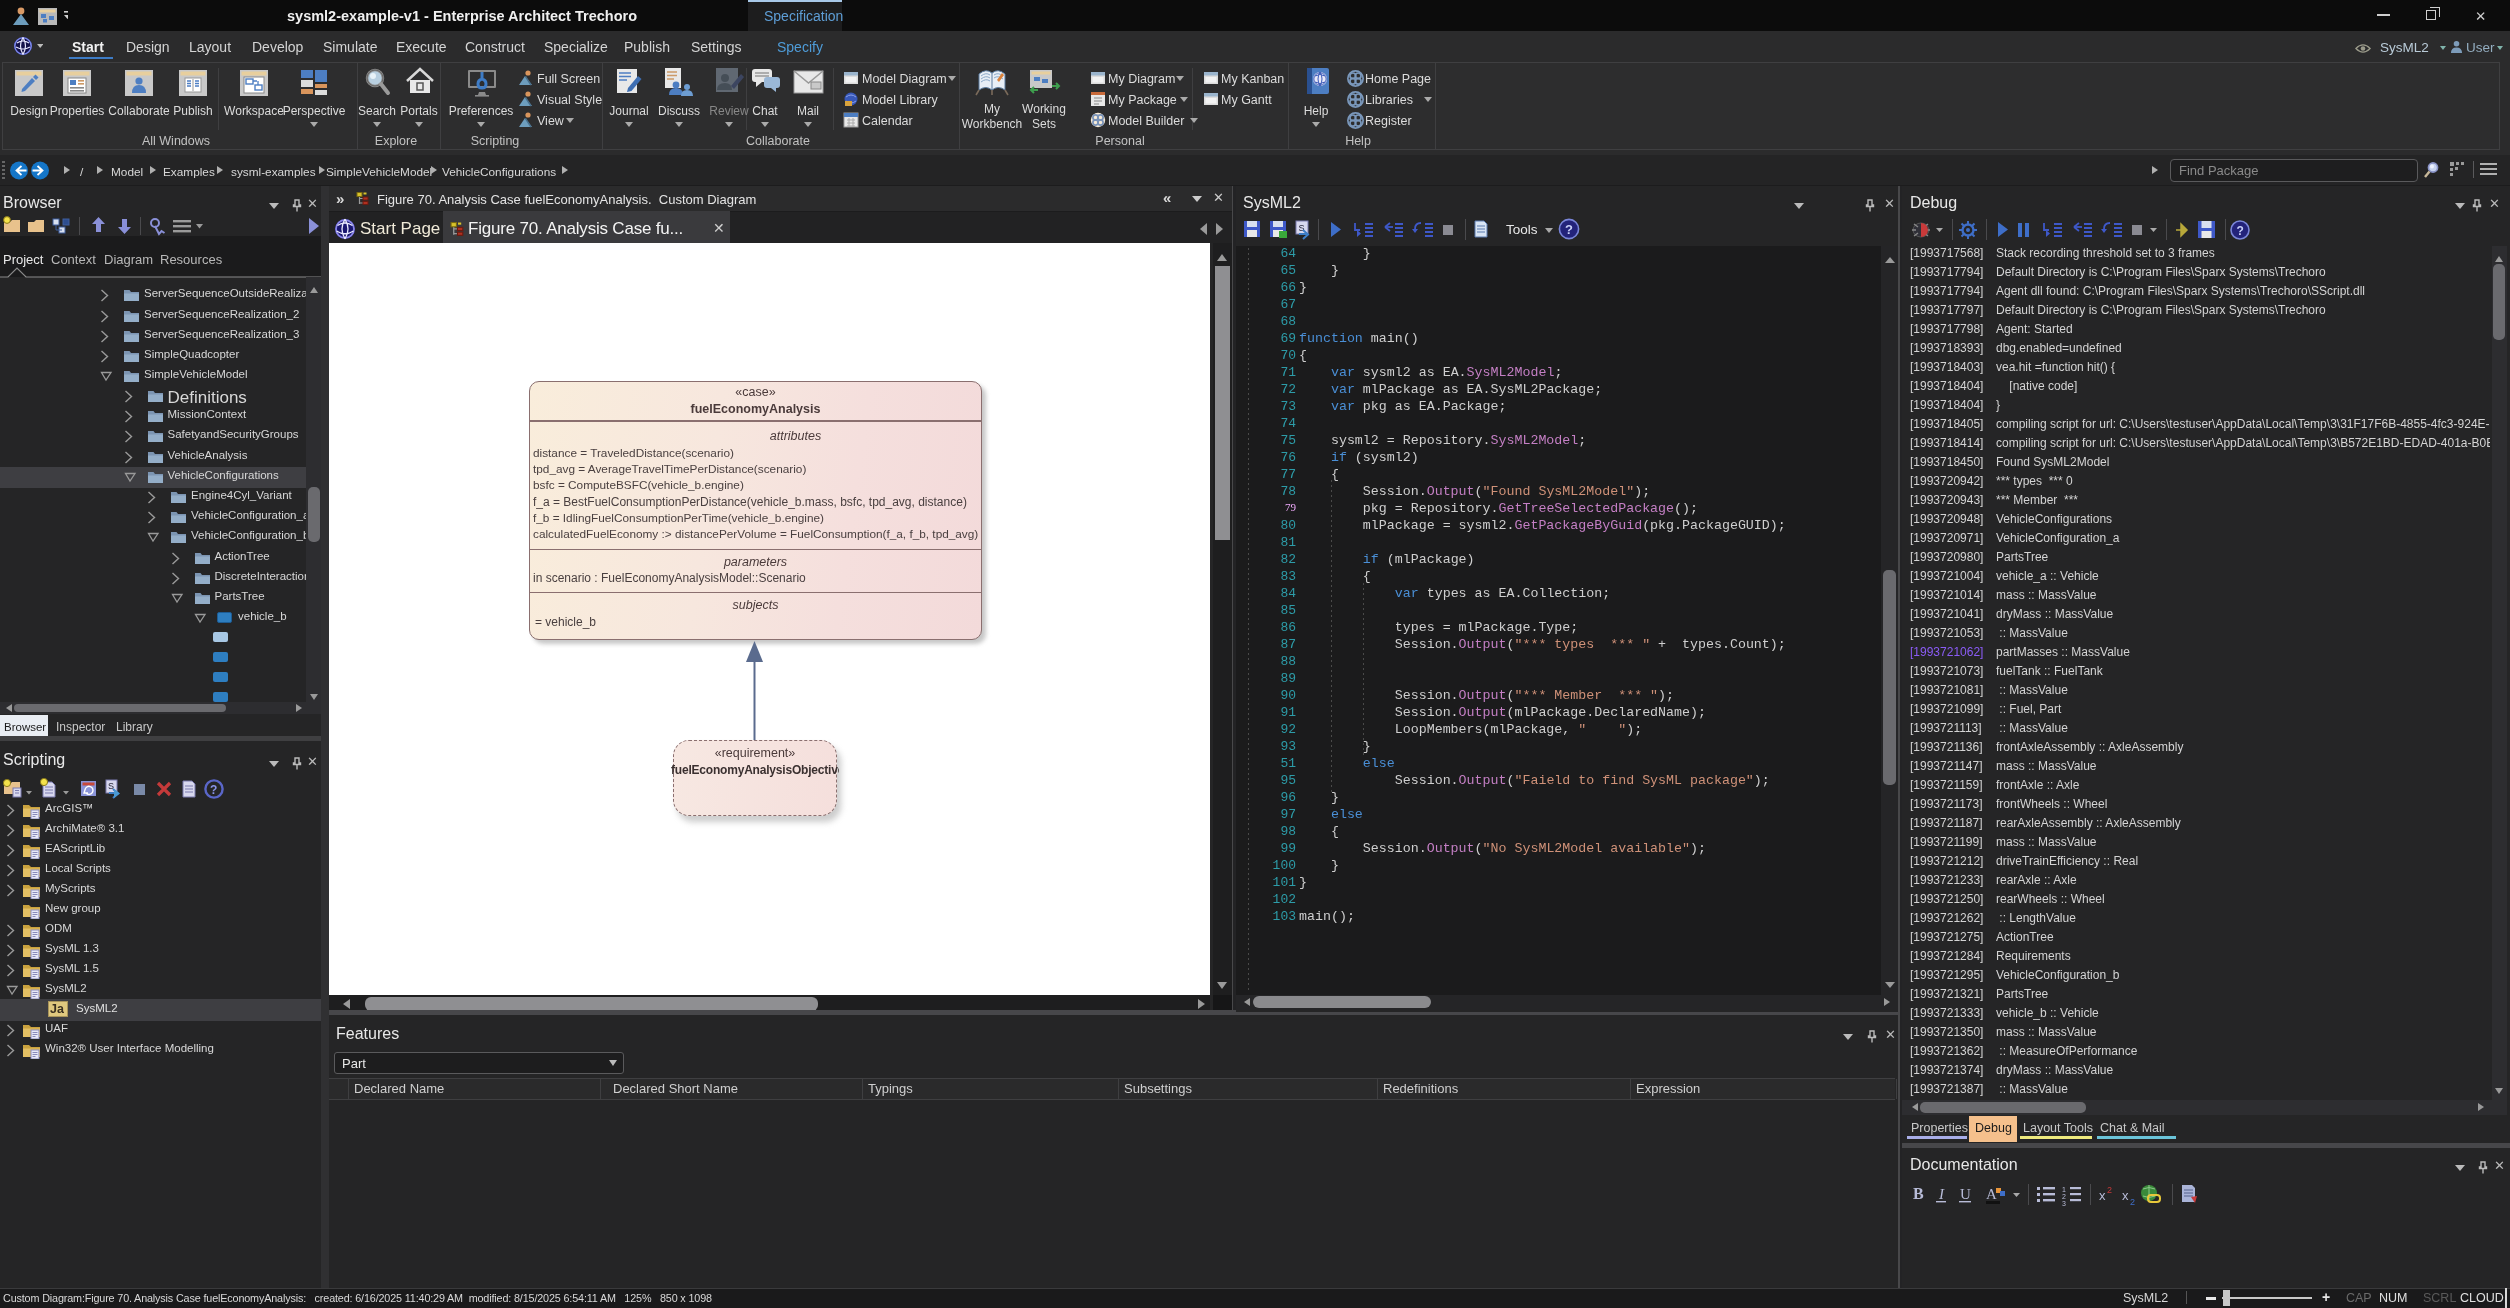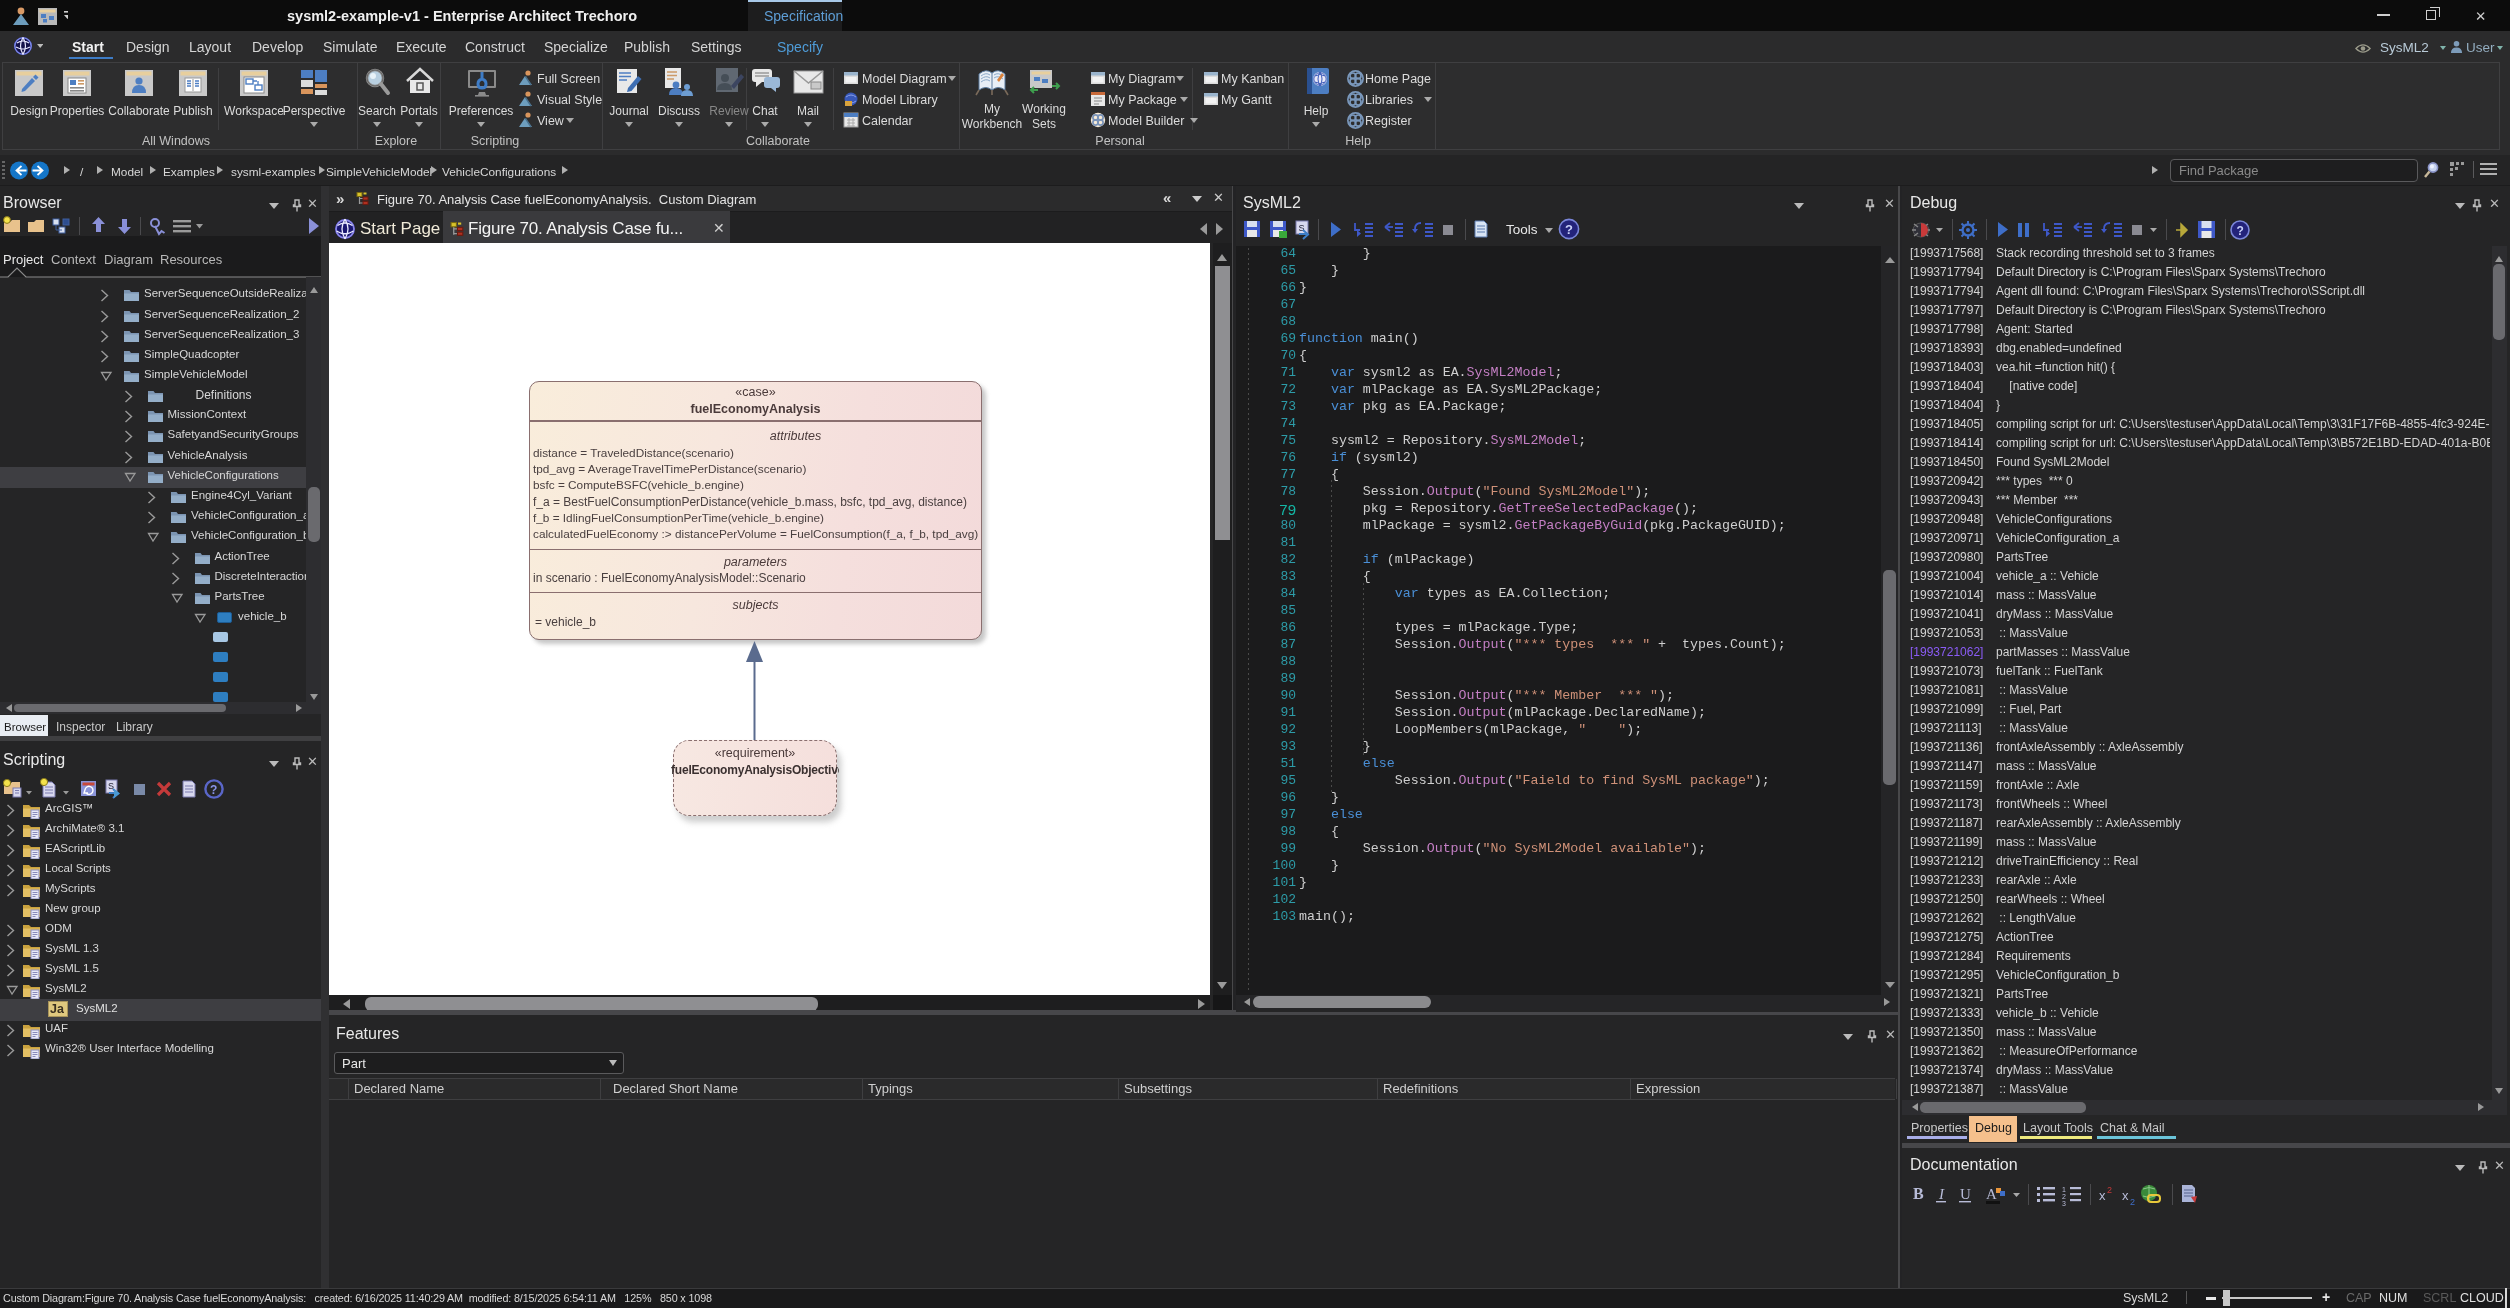--- a/index.html
+++ b/index.html
@@ -448,21 +448,21 @@
       <rect x="1" y="5.5" width="15" height="7.5" fill="#94aec8"></rect>
     </svg>
     <div class="abs txt" style="left:144.0px;top:84px;font-size:11.5px;color:#d8d8d8;">SimpleVehicleModel</div>
     <svg class="abs" style="left:123.5px;top:106px" width="9" height="13" viewBox="0 0 9 13">
       <path d="M1.5 1 L7.5 6.5 L1.5 12" fill="none" stroke="#9a9a9a" stroke-width="1.4"></path>
     </svg>
     <svg class="abs" style="left:146.5px;top:105px" width="17" height="14" viewBox="0 0 17 14">
       <path d="M1 2 h5.5 l1.5 2 H16 v9 H1 Z" fill="#7c95b2"></path>
       <rect x="1" y="5.5" width="15" height="7.5" fill="#94aec8"></rect>
     </svg>
-    <div class="abs txt" style="left:167.5px;top:104px;font-size:12px;color:#d8d8d8;margin-left:28px;">Definitions</div>
+    <div class="abs txt" style="left:167.5px;top:104px;font-size:17px;color:#d8d8d8;">Definitions</div>
     <svg class="abs" style="left:123.5px;top:126px" width="9" height="13" viewBox="0 0 9 13">
       <path d="M1.5 1 L7.5 6.5 L1.5 12" fill="none" stroke="#9a9a9a" stroke-width="1.4"></path>
     </svg>
     <svg class="abs" style="left:146.5px;top:125px" width="17" height="14" viewBox="0 0 17 14">
       <path d="M1 2 h5.5 l1.5 2 H16 v9 H1 Z" fill="#7c95b2"></path>
       <rect x="1" y="5.5" width="15" height="7.5" fill="#94aec8"></rect>
     </svg>
     <div class="abs txt" style="left:167.5px;top:124px;font-size:11.5px;color:#d8d8d8;">MissionContext</div>
     <svg class="abs" style="left:123.5px;top:146px" width="9" height="13" viewBox="0 0 9 13">
       <path d="M1.5 1 L7.5 6.5 L1.5 12" fill="none" stroke="#9a9a9a" stroke-width="1.4"></path>
@@ -916,21 +916,21 @@
     <div class="abs txt" style="left:63px;top:155px;font-family:'Liberation Mono',monospace;font-size:13.3px;"><span style="color:#cfcfcf">    </span><span style="color:#4a8fd6">var</span><span style="color:#cfcfcf"> pkg as EA.Package;</span></div>
     <div class="abs txt" style="left:22px;top:172px;width:38px;text-align:right;font-family:'Liberation Mono',monospace;font-size:13px;color:#2d9ca8;">74</div>
     <div class="abs txt" style="left:22px;top:189px;width:38px;text-align:right;font-family:Liberation Mono, monospace;font-size:13px;color:#2d9ca8;">75</div>
     <div class="abs txt" style="left:63px;top:189px;font-family:'Liberation Mono',monospace;font-size:13.3px;"><span style="color:#cfcfcf">    sysml2 = Repository.</span><span style="color:#c47fc4">SysML2Model</span><span style="color:#cfcfcf">;</span></div>
     <div class="abs txt" style="left:22px;top:206px;width:38px;text-align:right;font-family:'Liberation Mono',monospace;font-size:13px;color:#2d9ca8;">76</div>
     <div class="abs txt" style="left:63px;top:206px;font-family:'Liberation Mono',monospace;font-size:13.3px;"><span style="color:#cfcfcf">    </span><span style="color:#4a8fd6">if</span><span style="color:#cfcfcf"> (sysml2)</span></div>
     <div class="abs txt" style="left:22px;top:223px;width:38px;text-align:right;font-family:'Liberation Mono',monospace;font-size:13px;color:#2d9ca8;">77</div>
     <div class="abs txt" style="left:63px;top:223px;font-family:'Liberation Mono',monospace;font-size:13.3px;"><span style="color:#cfcfcf">    {</span></div>
     <div class="abs txt" style="left:22px;top:240px;width:38px;text-align:right;font-family:'Liberation Mono',monospace;font-size:13px;color:#2d9ca8;">78</div>
     <div class="abs txt" style="left:63px;top:240px;font-family:'Liberation Mono',monospace;font-size:13.3px;"><span style="color:#cfcfcf">        Session.</span><span style="color:#c47fc4">Output</span><span style="color:#cfcfcf">(</span><span style="color:#cf9178">"Found SysML2Model"</span><span style="color:#cfcfcf">);</span></div>
-    <div class="abs txt" style="left:22px;top:257px;width:38px;text-align:right;font-family:Liberation Sans, sans-serif;font-size:15px;color:#14b8a6;">79</div>
+    <div class="abs txt" style="left:22px;top:257px;width:38px;text-align:right;font-family:Liberation Serif, serif;font-size:11px;color:#f0abfc;">79</div>
     <div class="abs txt" style="left:63px;top:257px;font-family:'Liberation Mono',monospace;font-size:13.3px;"><span style="color:#cfcfcf">        pkg = Repository.</span><span style="color:#c47fc4">GetTreeSelectedPackage</span><span style="color:#cfcfcf">();</span></div>
     <div class="abs txt" style="left:22px;top:274px;width:38px;text-align:right;font-family:'Liberation Mono',monospace;font-size:13px;color:#2d9ca8;">80</div>
     <div class="abs txt" style="left:63px;top:274px;font-family:'Liberation Mono',monospace;font-size:13.3px;"><span style="color:#cfcfcf">        mlPackage = sysml2.</span><span style="color:#c47fc4">GetPackageByGuid</span><span style="color:#cfcfcf">(pkg.PackageGUID);</span></div>
     <div class="abs txt" style="left:22px;top:291px;width:38px;text-align:right;font-family:'Liberation Mono',monospace;font-size:13px;color:#2d9ca8;">81</div>
     <div class="abs txt" style="left:22px;top:308px;width:38px;text-align:right;font-family:'Liberation Mono',monospace;font-size:13px;color:#2d9ca8;">82</div>
     <div class="abs txt" style="left:63px;top:308px;font-family:'Liberation Mono',monospace;font-size:13.3px;"><span style="color:#cfcfcf">        </span><span style="color:#4a8fd6">if</span><span style="color:#cfcfcf"> (mlPackage)</span></div>
     <div class="abs txt" style="left:22px;top:325px;width:38px;text-align:right;font-family:Liberation Mono, monospace;font-size:13px;color:#2d9ca8;">83</div>
     <div class="abs txt" style="left:63px;top:325px;font-family:'Liberation Mono',monospace;font-size:13.3px;"><span style="color:#cfcfcf">        {</span></div>
     <div class="abs txt" style="left:22px;top:342px;width:38px;text-align:right;font-family:'Liberation Mono',monospace;font-size:13px;color:#2d9ca8;">84</div>
     <div class="abs txt" style="left:63px;top:342px;font-family:'Liberation Mono',monospace;font-size:13.3px;"><span style="color:#cfcfcf">            </span><span style="color:#4a8fd6">var</span><span style="color:#cfcfcf"> types as EA.Collection;</span></div>

